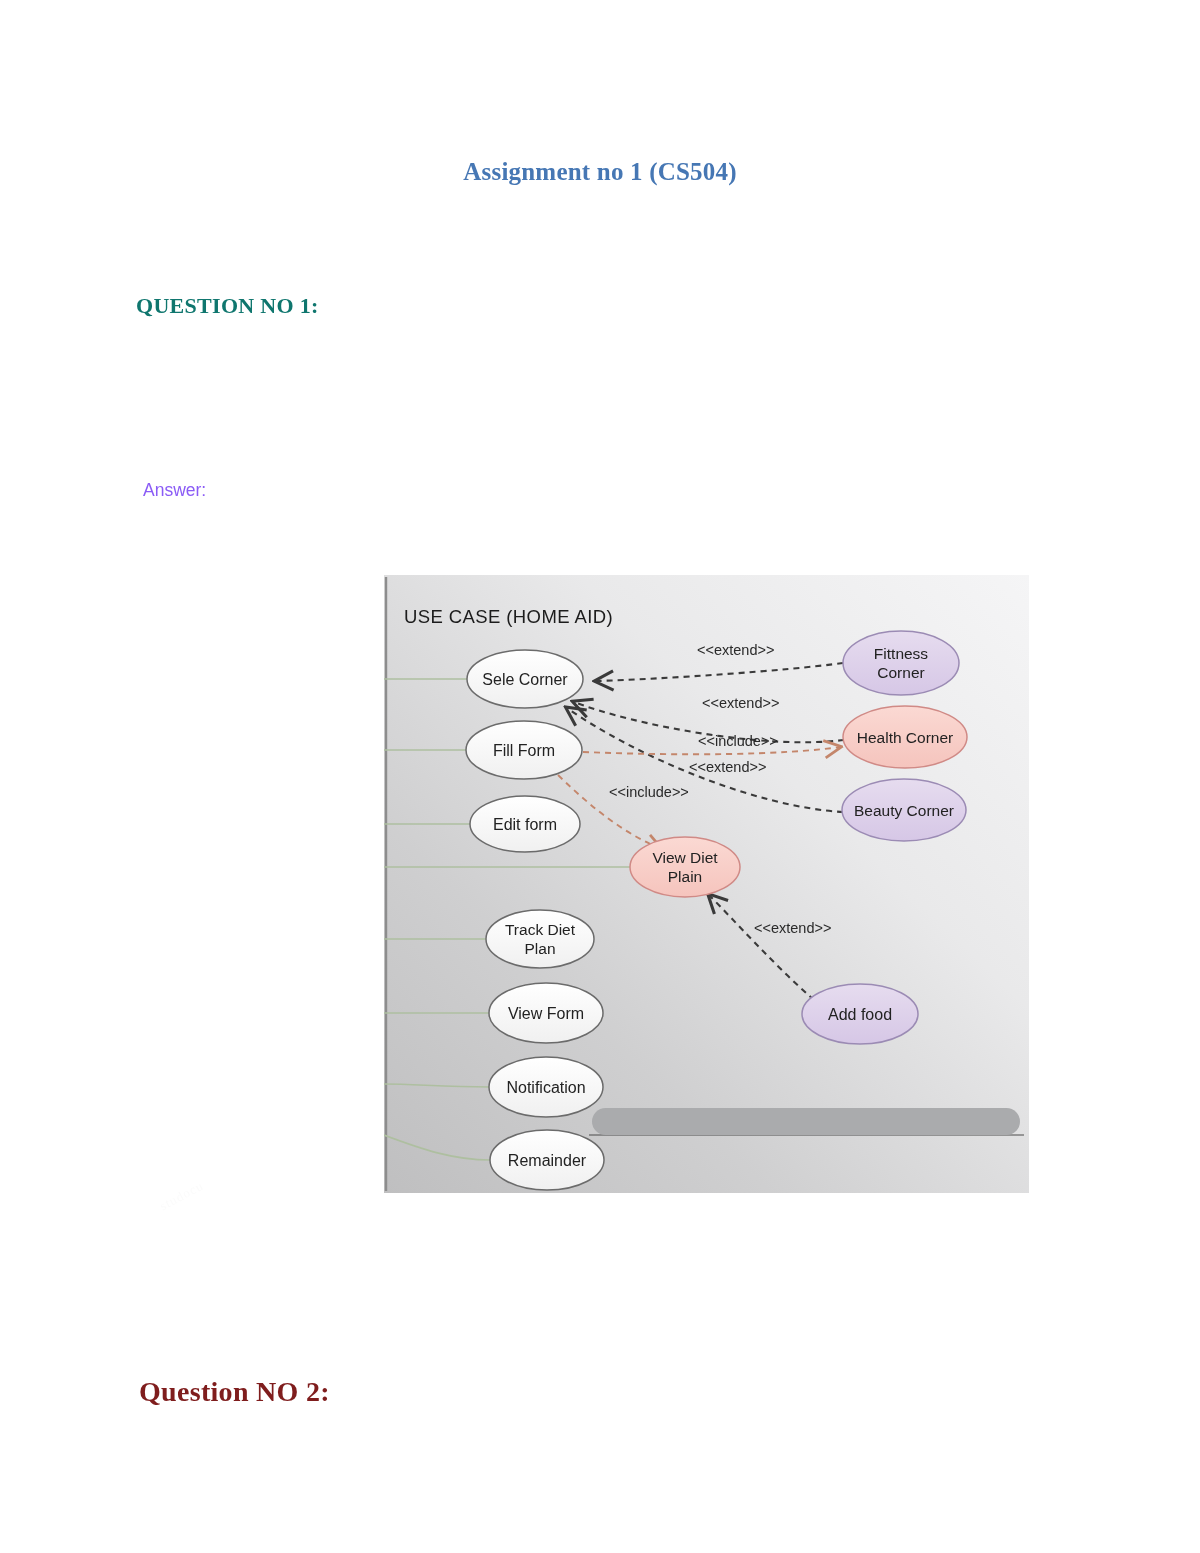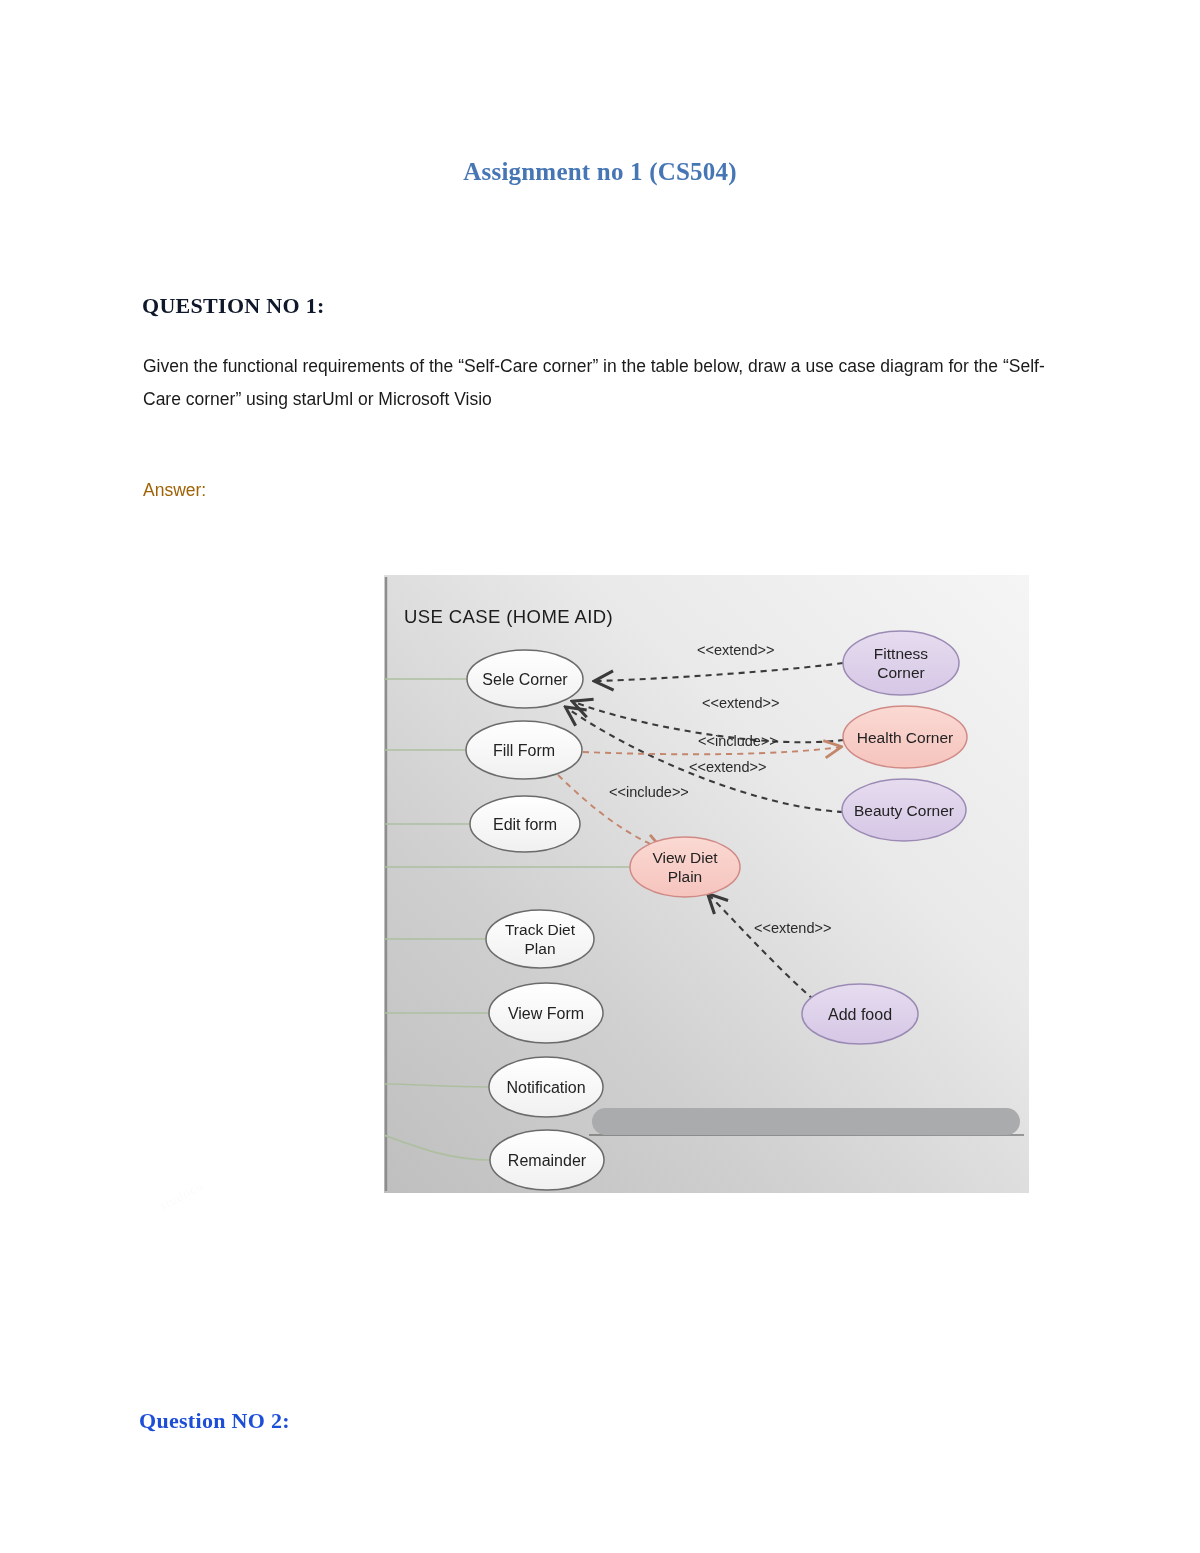--- a/index.html
+++ b/index.html
@@ -31,58 +31,58 @@
     text-align: center;
     font-family: "Liberation Serif", serif;
     font-weight: bold;
     font-size: 25px;
     letter-spacing: 0.2px;
     color: #4677b4;
   }
 
   .q1-heading {
     position: absolute;
-    left: 142px;
+    left: 136px;
     top: 293px;
     font-family: "Liberation Serif", serif;
     font-weight: bold;
     font-size: 22px;
     letter-spacing: 0.3px;
-    color: #0f172a;
+    color: #0f766e;
   }
 
   .q1-body {
     position: absolute;
     left: 143px;
     top: 350px;
     width: 918px;
     font-family: "Liberation Sans", sans-serif;
     font-size: 17.5px;
     line-height: 33px;
     color: #1a1a1a;
   }
 
   .answer-label {
     position: absolute;
     left: 143px;
     top: 480px;
     font-family: "Liberation Sans", sans-serif;
     font-size: 17.5px;
-    color: #a16207;
+    color: #8b5cf6;
   }
 
   .q2-heading {
     position: absolute;
     left: 139px;
-    top: 1408px;
+    top: 1376px;
     font-family: "Liberation Serif", serif;
     font-weight: bold;
-    font-size: 22px;
+    font-size: 28px;
     letter-spacing: 0.3px;
-    color: #1d4ed8;
+    color: #7f1d1d;
   }
 
   
   .diagram-figure {
     position: absolute;
     left: 384px;
     top: 575px;
     width: 645px;
     height: 498px;
   }
@@ -120,21 +120,20 @@
 </style>
 </head>
 <body>
 
 <div class="page">
 
   <div class="doc-title">Assignment no 1 (CS504)</div>
 
   <div class="q1-heading">QUESTION NO 1:</div>
 
-  <div class="q1-body">Given the functional requirements of the “Self-Care corner” in the table below, draw a use case diagram for the “Self-Care corner” using starUml or Microsoft Visio</div>
 
   <div class="answer-label">Answer:</div>
 
   <div class="diagram-figure">
     <svg viewBox="0 0 645 618" xmlns="http://www.w3.org/2000/svg">
       <defs>
         <linearGradient id="panelGrad" x1="1" y1="0" x2="0" y2="1">
           <stop offset="0%" stop-color="#f5f5f6"></stop>
           <stop offset="35%" stop-color="#e9e9ea"></stop>
           <stop offset="70%" stop-color="#cfcfd0"></stop>

